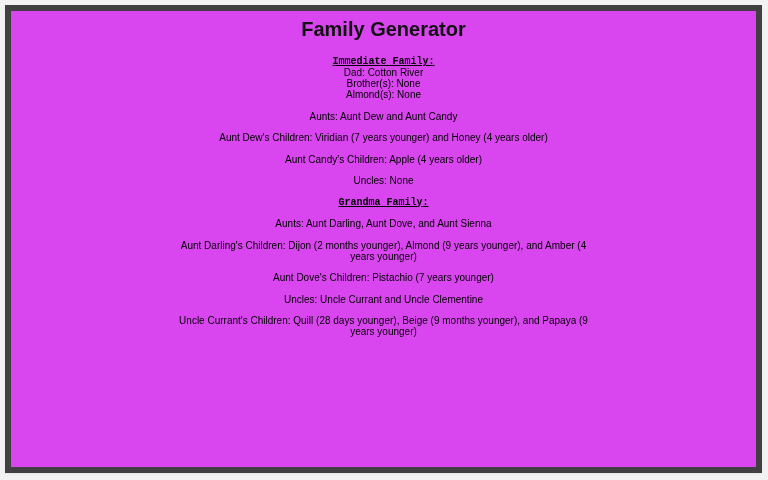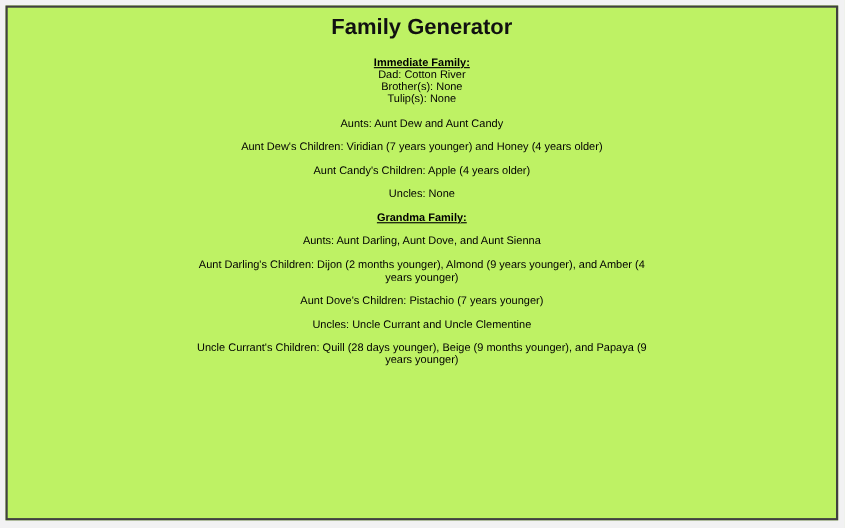--- a/index.html
+++ b/index.html
@@ -10,22 +10,22 @@
     background: #f2f2f3;
     font-family: "Liberation Sans", sans-serif;
     overflow: hidden;
   }
   .panel {
     position: absolute;
     left: 5px;
     top: 5px;
     right: 6px;
     bottom: 7px;
-    background: #bef264;
-    border: 2px solid #404040;
+    background: #d946ef;
+    border: 6px solid #404040;
     box-shadow: 0 1px 2px rgba(0,0,0,0.06);
     box-sizing: border-box;
     overflow: hidden;
   }
   .content {
     width: 412px;
     margin: 0 auto;
     text-align: center;
     color: #000000;
   }
@@ -42,35 +42,36 @@
     line-height: 11px;
     margin: 0 0 10.5px 0;
   }
   .line {
     font-size: 10px;
     line-height: 11px;
   }
   .section-heading {
     font-weight: bold;
     text-decoration: underline;
+    font-family: Liberation Mono, monospace;
   }
 </style>
 </head>
 <body>
 
 <div class="panel">
   <div class="content">
 
     <h1 class="title">Family Generator</h1>
 
     <div class="para">
       <div class="line section-heading">Immediate Family:</div>
       <div class="line">Dad: Cotton River</div>
       <div class="line">Brother(s): None</div>
-      <div class="line">Tulip(s): None</div>
+      <div class="line">Almond(s): None</div>
     </div>
 
     <div class="para">Aunts: Aunt Dew and Aunt Candy</div>
     <div class="para">Aunt Dew's Children: Viridian (7 years younger) and Honey (4 years older)</div>
     <div class="para">Aunt Candy's Children: Apple (4 years older)</div>
     <div class="para">Uncles: None</div>
 
     <div class="para section-heading">Grandma Family:</div>
     <div class="para">Aunts: Aunt Darling, Aunt Dove, and Aunt Sienna</div>
     <div class="para">Aunt Darling's Children: Dijon (2 months younger), Almond (9 years younger), and Amber (4 years younger)</div>

